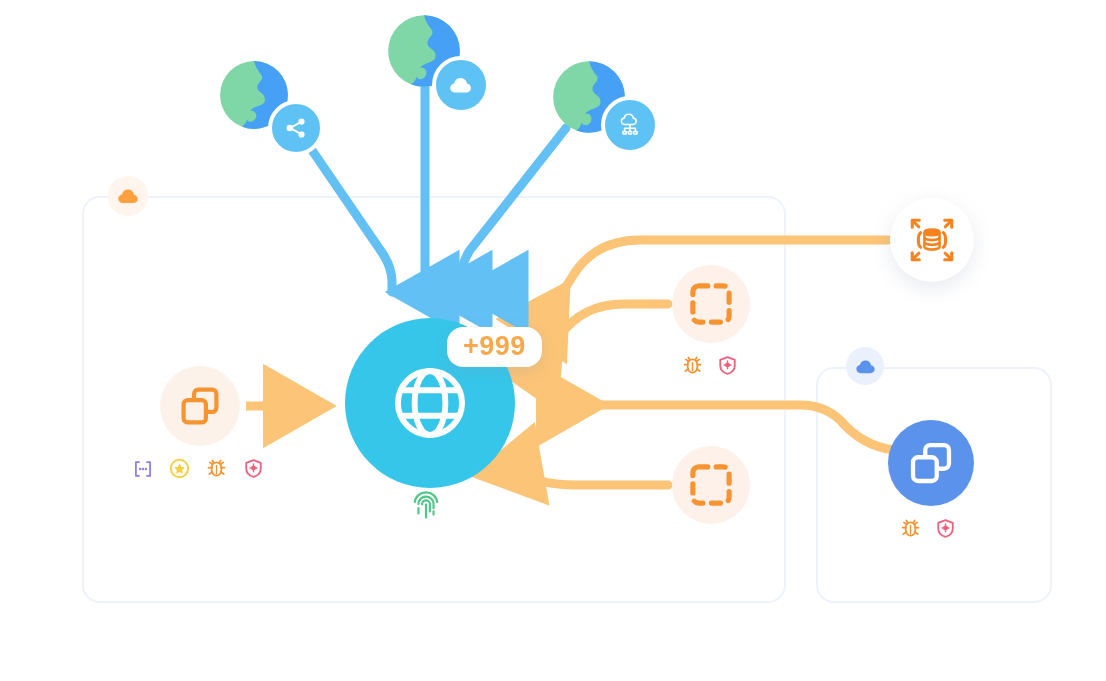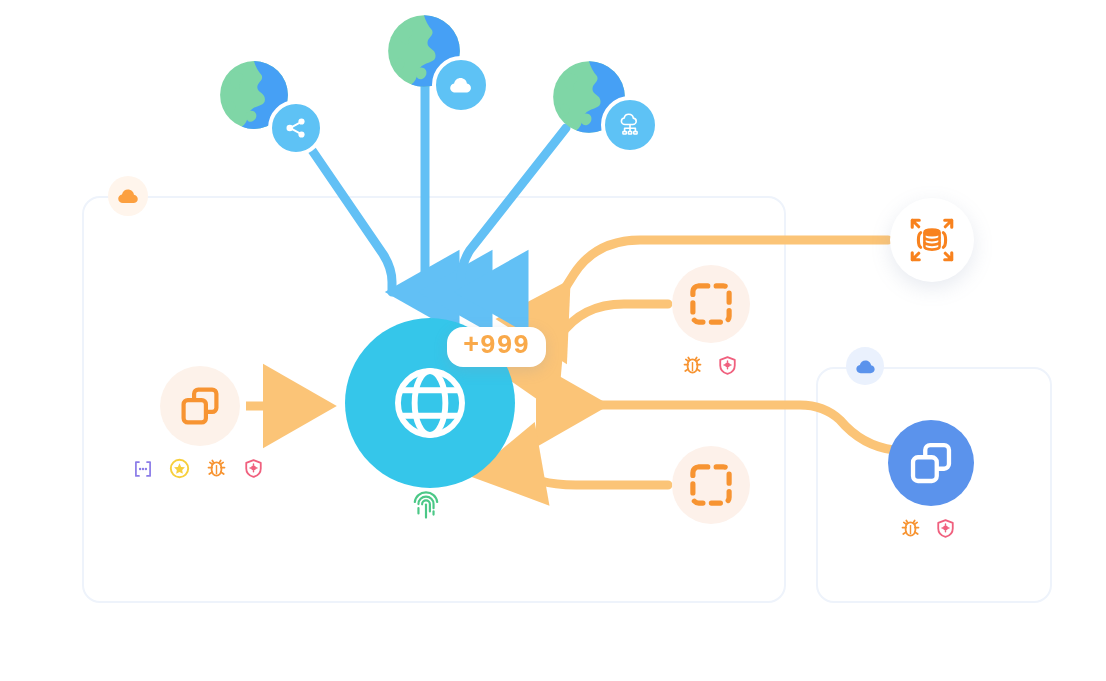--- a/index.html
+++ b/index.html
@@ -73,21 +73,21 @@
   #badges-left{left:133px;top:458px;}
   #badges-dash1{left:682px;top:355px;gap:14px;}
   #badges-blue{left:900px;top:518px;gap:14px;}
 
   
   #pill-999{
     position:absolute;left:447px;top:327px;
     background:#ffffff;border-radius:16px;padding:5px 16px 7px;
     box-shadow:0 4px 14px rgba(140,150,170,.22);
     color:#f9a94a;font-size:27px;font-weight:bold;letter-spacing:.5px;
-    z-index:7;line-height:1.05;font-family:Liberation Mono, monospace;
+    z-index:7;line-height:1.05;
   }
 
   
   #fingerprint{position:absolute;left:412px;top:489px;width:28px;height:32px;z-index:5;}
 </style>
 </head>
 <body>
 
 <div id="stage">
   <div class="card">

